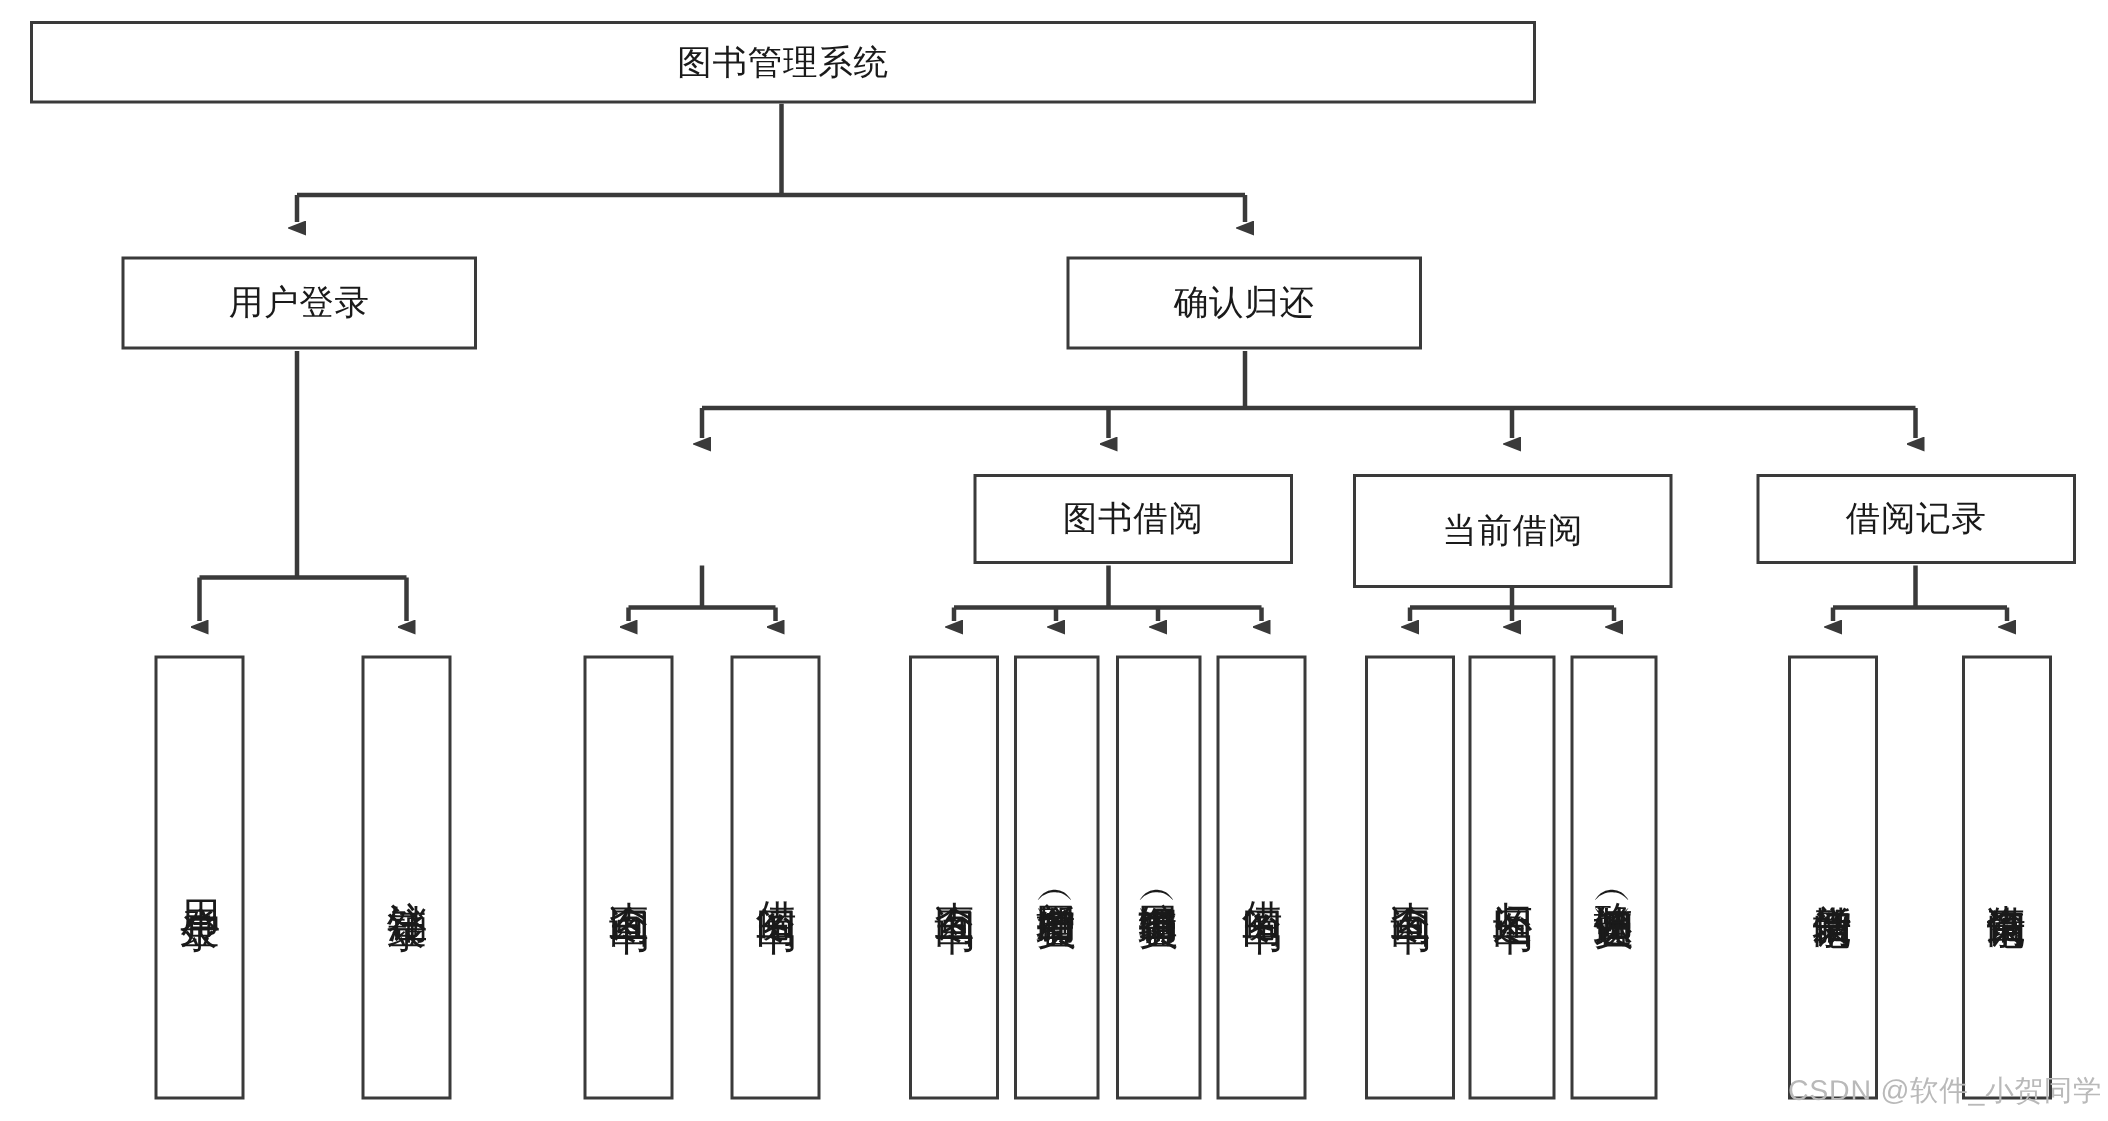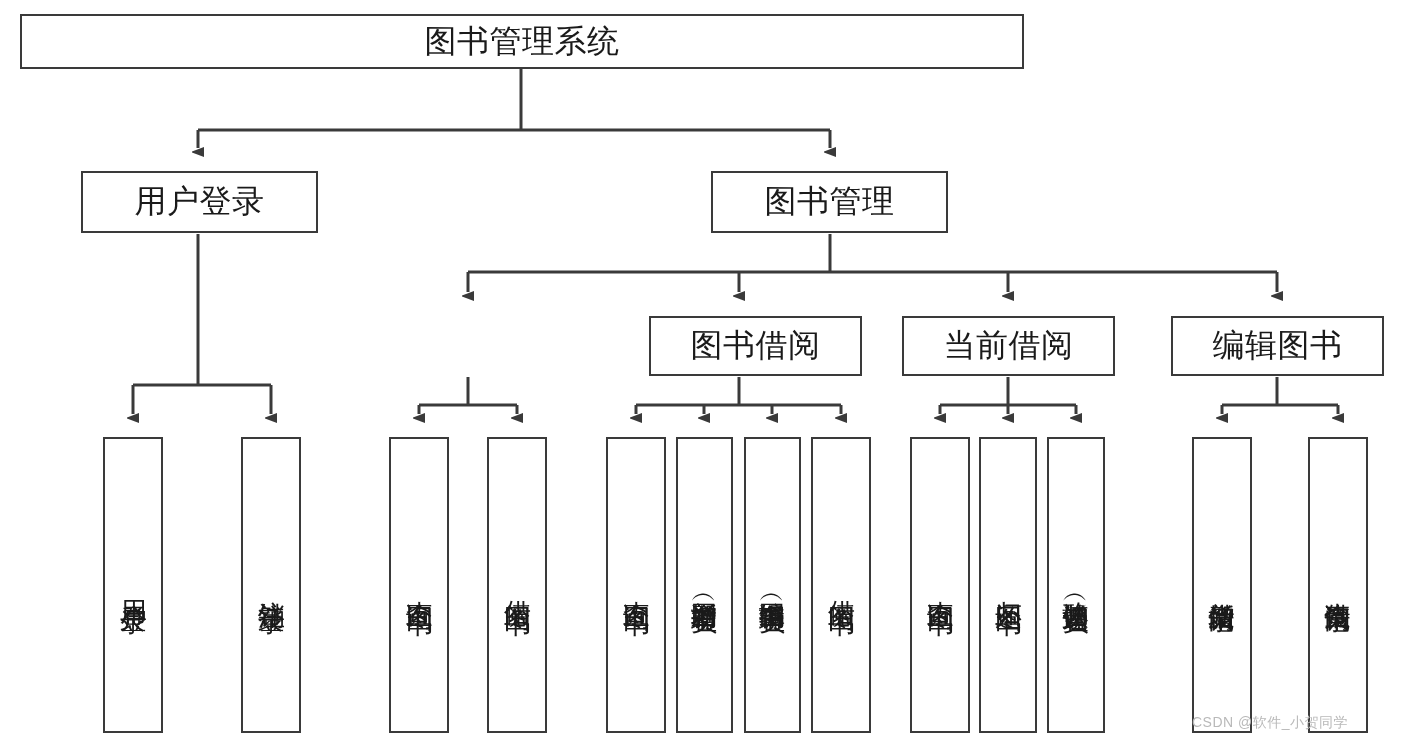--- a/index.html
+++ b/index.html
@@ -36,41 +36,41 @@
     color: #1a1a1a;
   }
   .node .label {
     display: block;
     text-align: center;
     line-height: 1.12;
     letter-spacing: 0.5px;
     white-space: nowrap;
   }
   .node.horizontal .label {
-    font-size: 32px;
+    font-size: 23px;
   }
   .node.vertical {
     align-items: center;
     justify-content: center;
   }
   .node.vertical .label {
     writing-mode: vertical-rl;
     text-orientation: upright;
     font-size: 27px;
     letter-spacing: 3px;
     line-height: 1;
   }
   .node.vertical.tight .label {
     letter-spacing: 1px;
     font-size: 26px;
   }
   .watermark {
     position: absolute;
     color: #b9b9b9;
-    font-size: 14px;
+    font-size: 19px;
     white-space: nowrap;
     letter-spacing: 0.5px;
     font-family: "Liberation Sans", "DejaVu Sans", sans-serif;
   }
 </style>
 </head>
 <body>
 
 <div id="canvas">
 
@@ -126,34 +126,34 @@
 
   <div class="node horizontal" style="left:20px; top:14px; width:1004px; height:55px;">
     <span class="label">图书管理系统</span>
   </div>
 
   <div class="node horizontal" style="left:81px; top:171px; width:237px; height:62px;">
     <span class="label">用户登录</span>
   </div>
 
   <div class="node horizontal" style="left:711px; top:171px; width:237px; height:62px;">
-    <span class="label">图书管理</span>
+    <span class="label">确认归还</span>
   </div>
 
 
   <div class="node horizontal" style="left:633px; top:316px; width:213px; height:60px;margin-left:16px;">
     <span class="label">图书借阅</span>
   </div>
 
-  <div class="node horizontal" style="left:902px; top:316px; width:213px; height:60px;">
+  <div class="node horizontal" style="left:902px; top:316px; width:213px; height:76px;">
     <span class="label">当前借阅</span>
   </div>
 
   <div class="node horizontal" style="left:1171px; top:316px; width:213px; height:60px;">
-    <span class="label">编辑图书</span>
+    <span class="label">借阅记录</span>
   </div>
 
   <div class="node vertical" style="left:103px; top:437px; width:60px; height:296px;">
     <span class="label">用户登录</span>
   </div>
 
   <div class="node vertical" style="left:241px; top:437px; width:60px; height:296px;">
     <span class="label">注销登录</span>
   </div>
 

